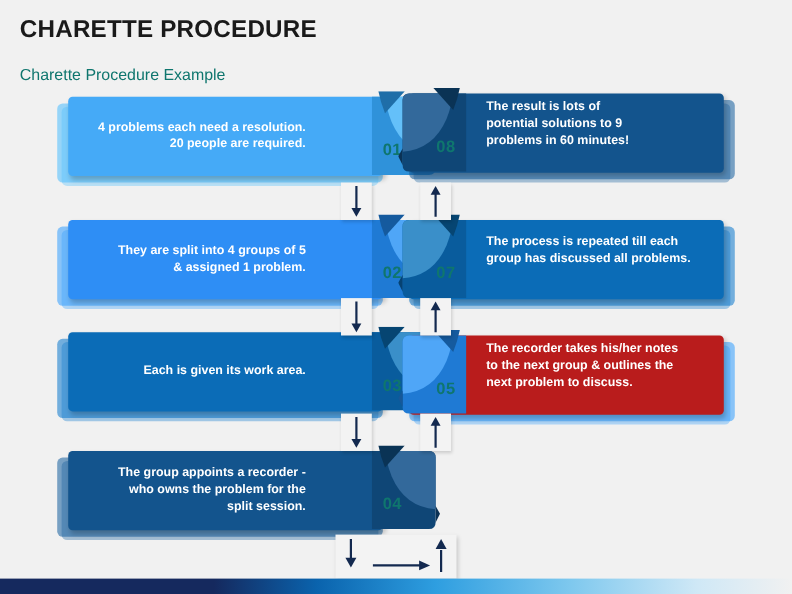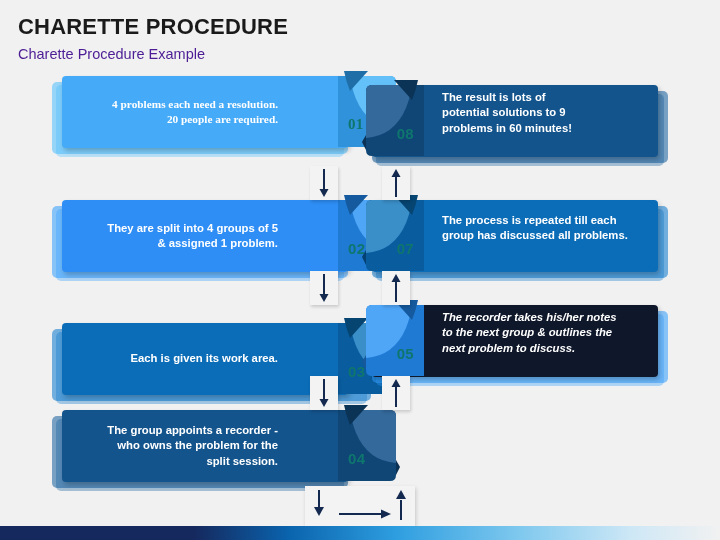--- a/index.html
+++ b/index.html
@@ -27,23 +27,23 @@
     font-size: 22px;
     font-weight: bold;
     color: #1a1a1a;
     letter-spacing: 0.2px;
     line-height: 26px;
     margin: 0;
     white-space: nowrap;
   }
   .subtitle {
     font-size: 14.5px;
-    color: #4c1d95;
+    color: #0f766e;
     line-height: 20px;
-    margin: 4px 0 0 0;
+    margin: 19px 0 0 0;
     white-space: nowrap;
   }
 
   
   .diagram {
     position: absolute;
     left: 0;
     top: 0;
     width: 720px;
     height: 540px;
@@ -176,21 +176,21 @@
 </style>
 </head>
 <body>
 
 <div class="header">
   <h1 class="title">CHARETTE PROCEDURE</h1>
   <p class="subtitle">Charette Procedure Example</p>
 </div>
 
 <div class="diagram" id="diagram">
-    <div class="row left" style="top: 76px; font-family: Liberation Serif, serif;">
+    <div class="row left" style="top: 88px;">
       <div class="backplate" style="background: rgb(69, 170, 247);"></div>
       <div class="backplate b2" style="background: rgb(69, 170, 247);"></div>
       <div class="panel" style="background: rgb(69, 170, 247);">
         <div class="text">
           <span>4 problems each need a resolution.</span>
           <span>20 people are required.</span>
         </div>
       </div>
       <div class="badge">
         <svg width="62" height="82" viewBox="0 0 62 82">
@@ -214,21 +214,21 @@
       <div class="badge">
         <svg width="62" height="82" viewBox="0 0 62 82">
       <path d="M0 5 L52 5 Q58 5 58 11 L58 70 Q58 76 52 76 L0 76 Z" fill="#1f7ad4"></path>
       <path d="M12 5 L52 5 Q58 5 58 11 L58 58 Q30 56 18 28 Q13 15 12 5 Z" fill="#4fa6f7"></path>
       <path d="M6 0 L30 0 L12 20 Q8 10 6 0 Z" fill="#155a9e"></path>
       <path d="M58 55 L62 62 L58 70 Z" fill="#165899"></path>
     </svg>
         <div class="num">02</div>
       </div>
     </div>
-    <div class="row left" style="top: 323px; padding-left: 23px;">
+    <div class="row left" style="top: 302px;">
       <div class="backplate" style="background: rgb(11, 108, 183);"></div>
       <div class="backplate b2" style="background: rgb(11, 108, 183);"></div>
       <div class="panel" style="background: rgb(11, 108, 183);">
         <div class="text">
           <span>Each is given its work area.</span>
         </div>
       </div>
       <div class="badge">
         <svg width="62" height="82" viewBox="0 0 62 82">
       <path d="M0 5 L52 5 Q58 5 58 11 L58 70 Q58 76 52 76 L0 76 Z" fill="#095c9d"></path>
@@ -294,21 +294,21 @@
     <path d="M50 5 L10 5 Q4 5 4 11 L4 58 Q32 56 44 28 Q49 15 50 5 Z" fill="#3a8fc9"></path>
     <path d="M56 0 L32 0 L50 20 Q54 10 56 0 Z" fill="#064572"></path>
     <path d="M4 55 L0 62 L4 70 Z" fill="#064271"></path>
   </svg>
         <div class="num">07</div>
       </div>
     </div>
     <div class="row right" style="top: 305px;">
       <div class="backplate" style="background: rgb(46, 142, 245);"></div>
       <div class="backplate b2" style="background: rgb(46, 142, 245);"></div>
-      <div class="panel" style="background: #0f172a; font-style: italic;">
+      <div class="panel" style="background: #b91c1c;">
         <div class="text">
           <span>The recorder takes his/her notes</span>
           <span>to the next group &amp; outlines the</span>
           <span>next problem to discuss.</span>
         </div>
       </div>
       <div class="badge">
         <svg width="62" height="82" viewBox="0 0 62 82">
     <path d="M62 5 L10 5 Q4 5 4 11 L4 70 Q4 76 10 76 L62 76 Z" fill="#1f7ad4"></path>
     <path d="M50 5 L10 5 Q4 5 4 11 L4 58 Q32 56 44 28 Q49 15 50 5 Z" fill="#4fa6f7"></path>

